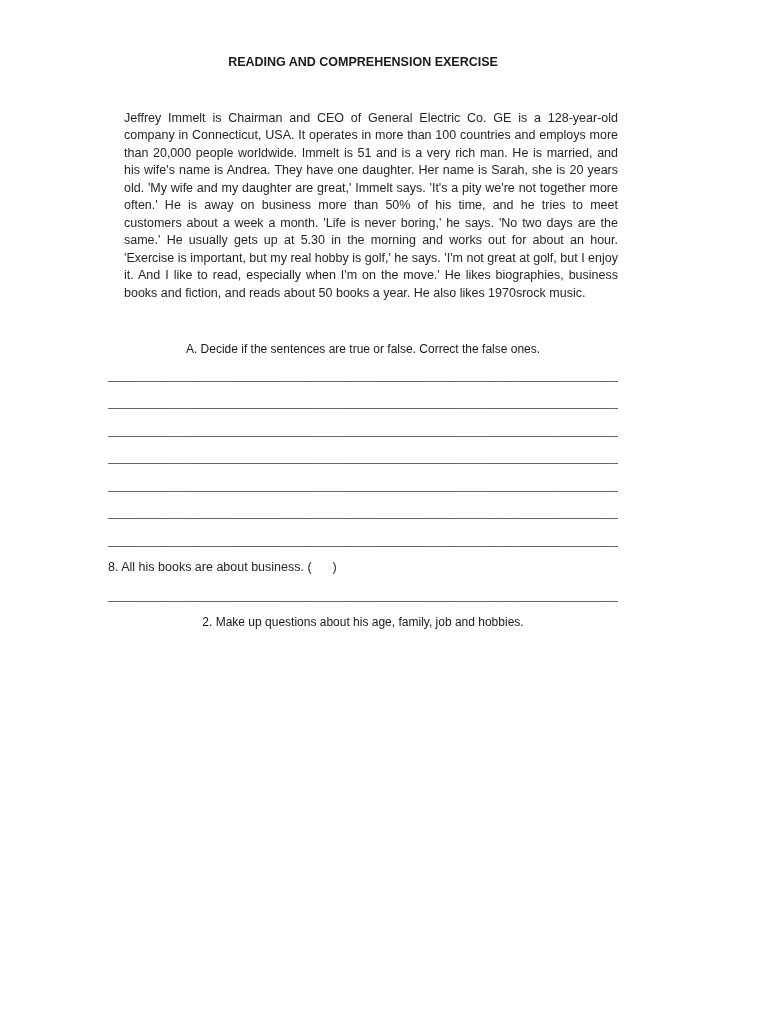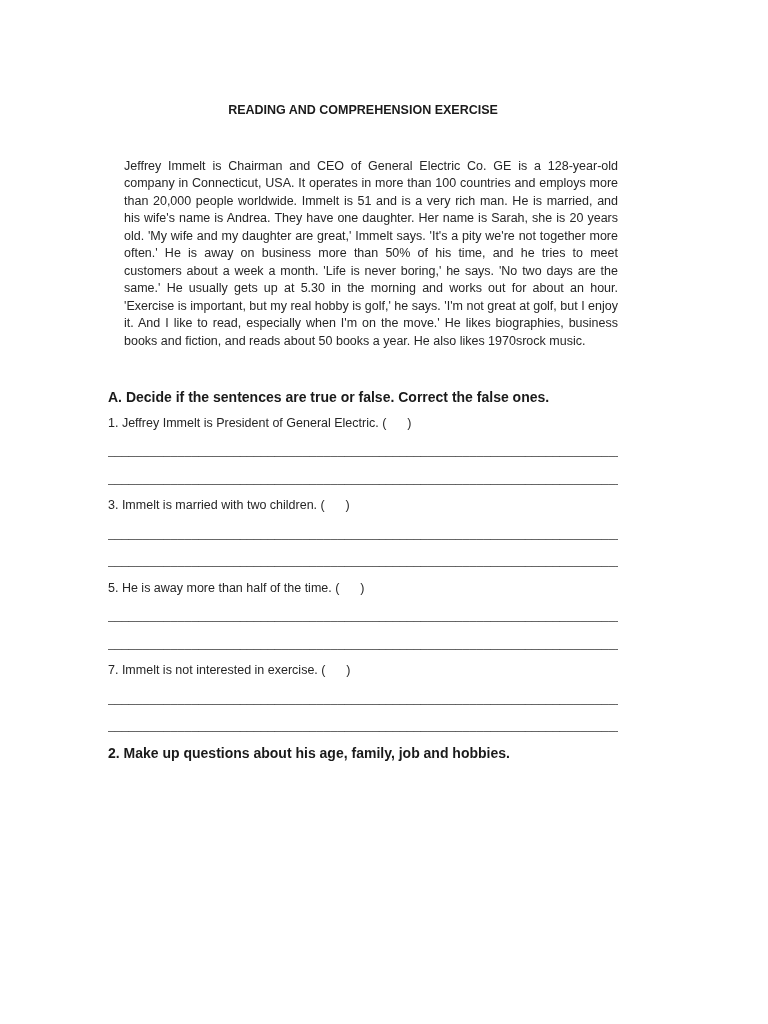--- a/index.html
+++ b/index.html
@@ -9,43 +9,44 @@
   }
   body {
     width: 768px;
     height: 1024px;
     overflow: hidden;
   }
   .page {
     box-sizing: border-box;
     width: 728px;
     height: 1024px;
-    padding: 102px 110px 0 108px;
+    padding: 54px 110px 0 108px;
     background: #ffffff;
     font-family: "Liberation Sans", sans-serif;
     font-size: 12.5px;
     line-height: 17.5px;
     color: #262626;
   }
   .title {
     font-size: 12.5px;
     font-weight: bold;
     text-align: center;
     color: #1a1a1a;
     margin: 0 0 38px 0;
   }
   .intro {
     text-align: justify;
     margin: 0 0 39px 16px;
   }
   .section-heading {
-    font-size: 14px;
-    font-weight: bold;
+    font-size: 12px;
+    font-weight: normal;
     color: #1a1a1a;
     margin: 0 0 8px 0;
+    text-align: center;
   }
   .question {
     margin: 0 0 10px 0;
     white-space: pre-wrap;
   }
   .blank-line {
     margin: 0 0 10px 0;
     height: 17.5px;
     overflow: hidden;
     white-space: nowrap;
@@ -61,37 +62,34 @@
 <div class="page">
 
   <div class="title">READING AND COMPREHENSION EXERCISE</div>
 
   <div class="intro">Jeffrey Immelt is Chairman and CEO of General Electric Co. GE is a 128-year-old company in Connecticut, USA. It operates in more than 100 countries and employs more than 20,000 people worldwide. Immelt is 51 and is a very rich man. He is married, and his wife's name is Andrea. They have one daughter. Her name is Sarah, she is 20 years old. 'My wife and my daughter are great,' Immelt says. 'It's a pity we're not together more often.' He is away on business more than 50% of his time, and he tries to meet customers about a week a month. 'Life is never boring,' he says. 'No two days are the same.' He usually gets up at 5.30 in the morning and works out for about an hour. 'Exercise is important, but my real hobby is golf,' he says. 'I'm not great at golf, but I enjoy it. And I like to read, especially when I'm on the move.' He likes biographies, business books and fiction, and reads about 50 books a year. He also likes 1970srock music.</div>
 
   <div class="section-heading">A. Decide if the sentences are true or false. Correct the false ones.</div>
 
   <div>
 
-    <div class="question">1. Jeffrey Immelt is President of General Electric. (&nbsp;&nbsp;&nbsp;&nbsp;&nbsp;&nbsp;)</div>
     <div class="blank-line">______________________________________________________________________________________________________________________________</div>
 
     <div class="blank-line">______________________________________________________________________________________________________________________________</div>
 
-    <div class="question">3. Immelt is married with two children. (&nbsp;&nbsp;&nbsp;&nbsp;&nbsp;&nbsp;)</div>
     <div class="blank-line">______________________________________________________________________________________________________________________________</div>
 
     <div class="blank-line">______________________________________________________________________________________________________________________________</div>
 
-    <div class="question">5. He is away more than half of the time. (&nbsp;&nbsp;&nbsp;&nbsp;&nbsp;&nbsp;)</div>
     <div class="blank-line">______________________________________________________________________________________________________________________________</div>
 
     <div class="blank-line">______________________________________________________________________________________________________________________________</div>
 
-    <div class="question">7. Immelt is not interested in exercise. (&nbsp;&nbsp;&nbsp;&nbsp;&nbsp;&nbsp;)</div>
     <div class="blank-line">______________________________________________________________________________________________________________________________</div>
 
+    <div class="question">8. All his books are about business. (&nbsp;&nbsp;&nbsp;&nbsp;&nbsp;&nbsp;)</div>
     <div class="blank-line">______________________________________________________________________________________________________________________________</div>
 
   </div>
 
   <div class="section-heading last">2. Make up questions about his age, family, job and hobbies.</div>
 
 </div>
 
 </body></html>

